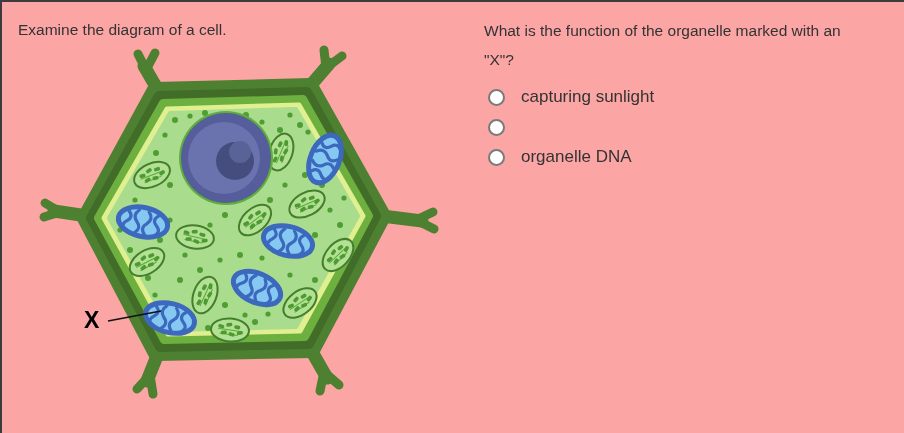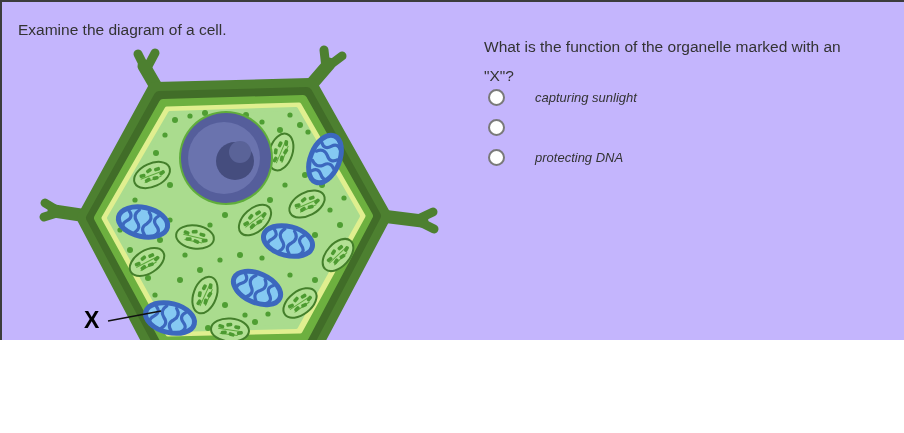--- a/index.html
+++ b/index.html
@@ -1,26 +1,26 @@
 <!DOCTYPE html>
 <html><head>
 <meta charset="utf-8">
 <style>
   html,body{margin:0;padding:0;background:#ffffff;}
   body{width:904px;height:433px;font-family:"Liberation Sans",sans-serif;}
-  .page{position:relative;width:904px;height:340px;background:#c4b5fd;overflow:hidden;}
+  .page{position:relative;width:904px;height:433px;background:#fca5a5;overflow:hidden;}
   .border-top{position:absolute;left:0;top:0;width:100%;height:2px;background:#3c3c3c;}
   .border-left{position:absolute;left:0;top:0;width:2px;height:100%;background:#3c3c3c;}
   .prompt{position:absolute;left:18px;top:21px;font-size:15.5px;color:#333;}
   .diagram-wrap{position:absolute;left:0;top:0;width:460px;height:433px;}
-  .question{position:absolute;left:484px;top:32px;width:412px;font-size:15.5px;line-height:29px;color:#333;}
+  .question{position:absolute;left:484px;top:16px;width:412px;font-size:15.5px;line-height:29px;color:#333;}
   .options{position:absolute;left:488px;top:82px;}
   .option{display:flex;align-items:center;height:30px;cursor:pointer;}
   .radio{width:13px;height:13px;border:2px solid #7a7a7a;border-radius:50%;background:#fff;flex:0 0 auto;}
-  .option-label{margin-left:30px;font-size:13px;color:#333;font-style:italic;}
+  .option-label{margin-left:16px;font-size:17px;color:#333;}
 </style>
 </head>
 <body>
 
 <div class="page">
   <div class="border-top"></div>
   <div class="border-left"></div>
 
   <div class="prompt">Examine the diagram of a cell.</div>
 
@@ -156,16 +156,16 @@
   <div class="options">
     <div class="option">
       <span class="radio"></span>
       <span class="option-label">capturing sunlight</span>
     </div>
     <div class="option">
       <span class="radio"></span>
     </div>
     <div class="option">
       <span class="radio"></span>
-      <span class="option-label">protecting DNA</span>
+      <span class="option-label">organelle DNA</span>
     </div>
   </div>
 </div>
 
 </body></html>

